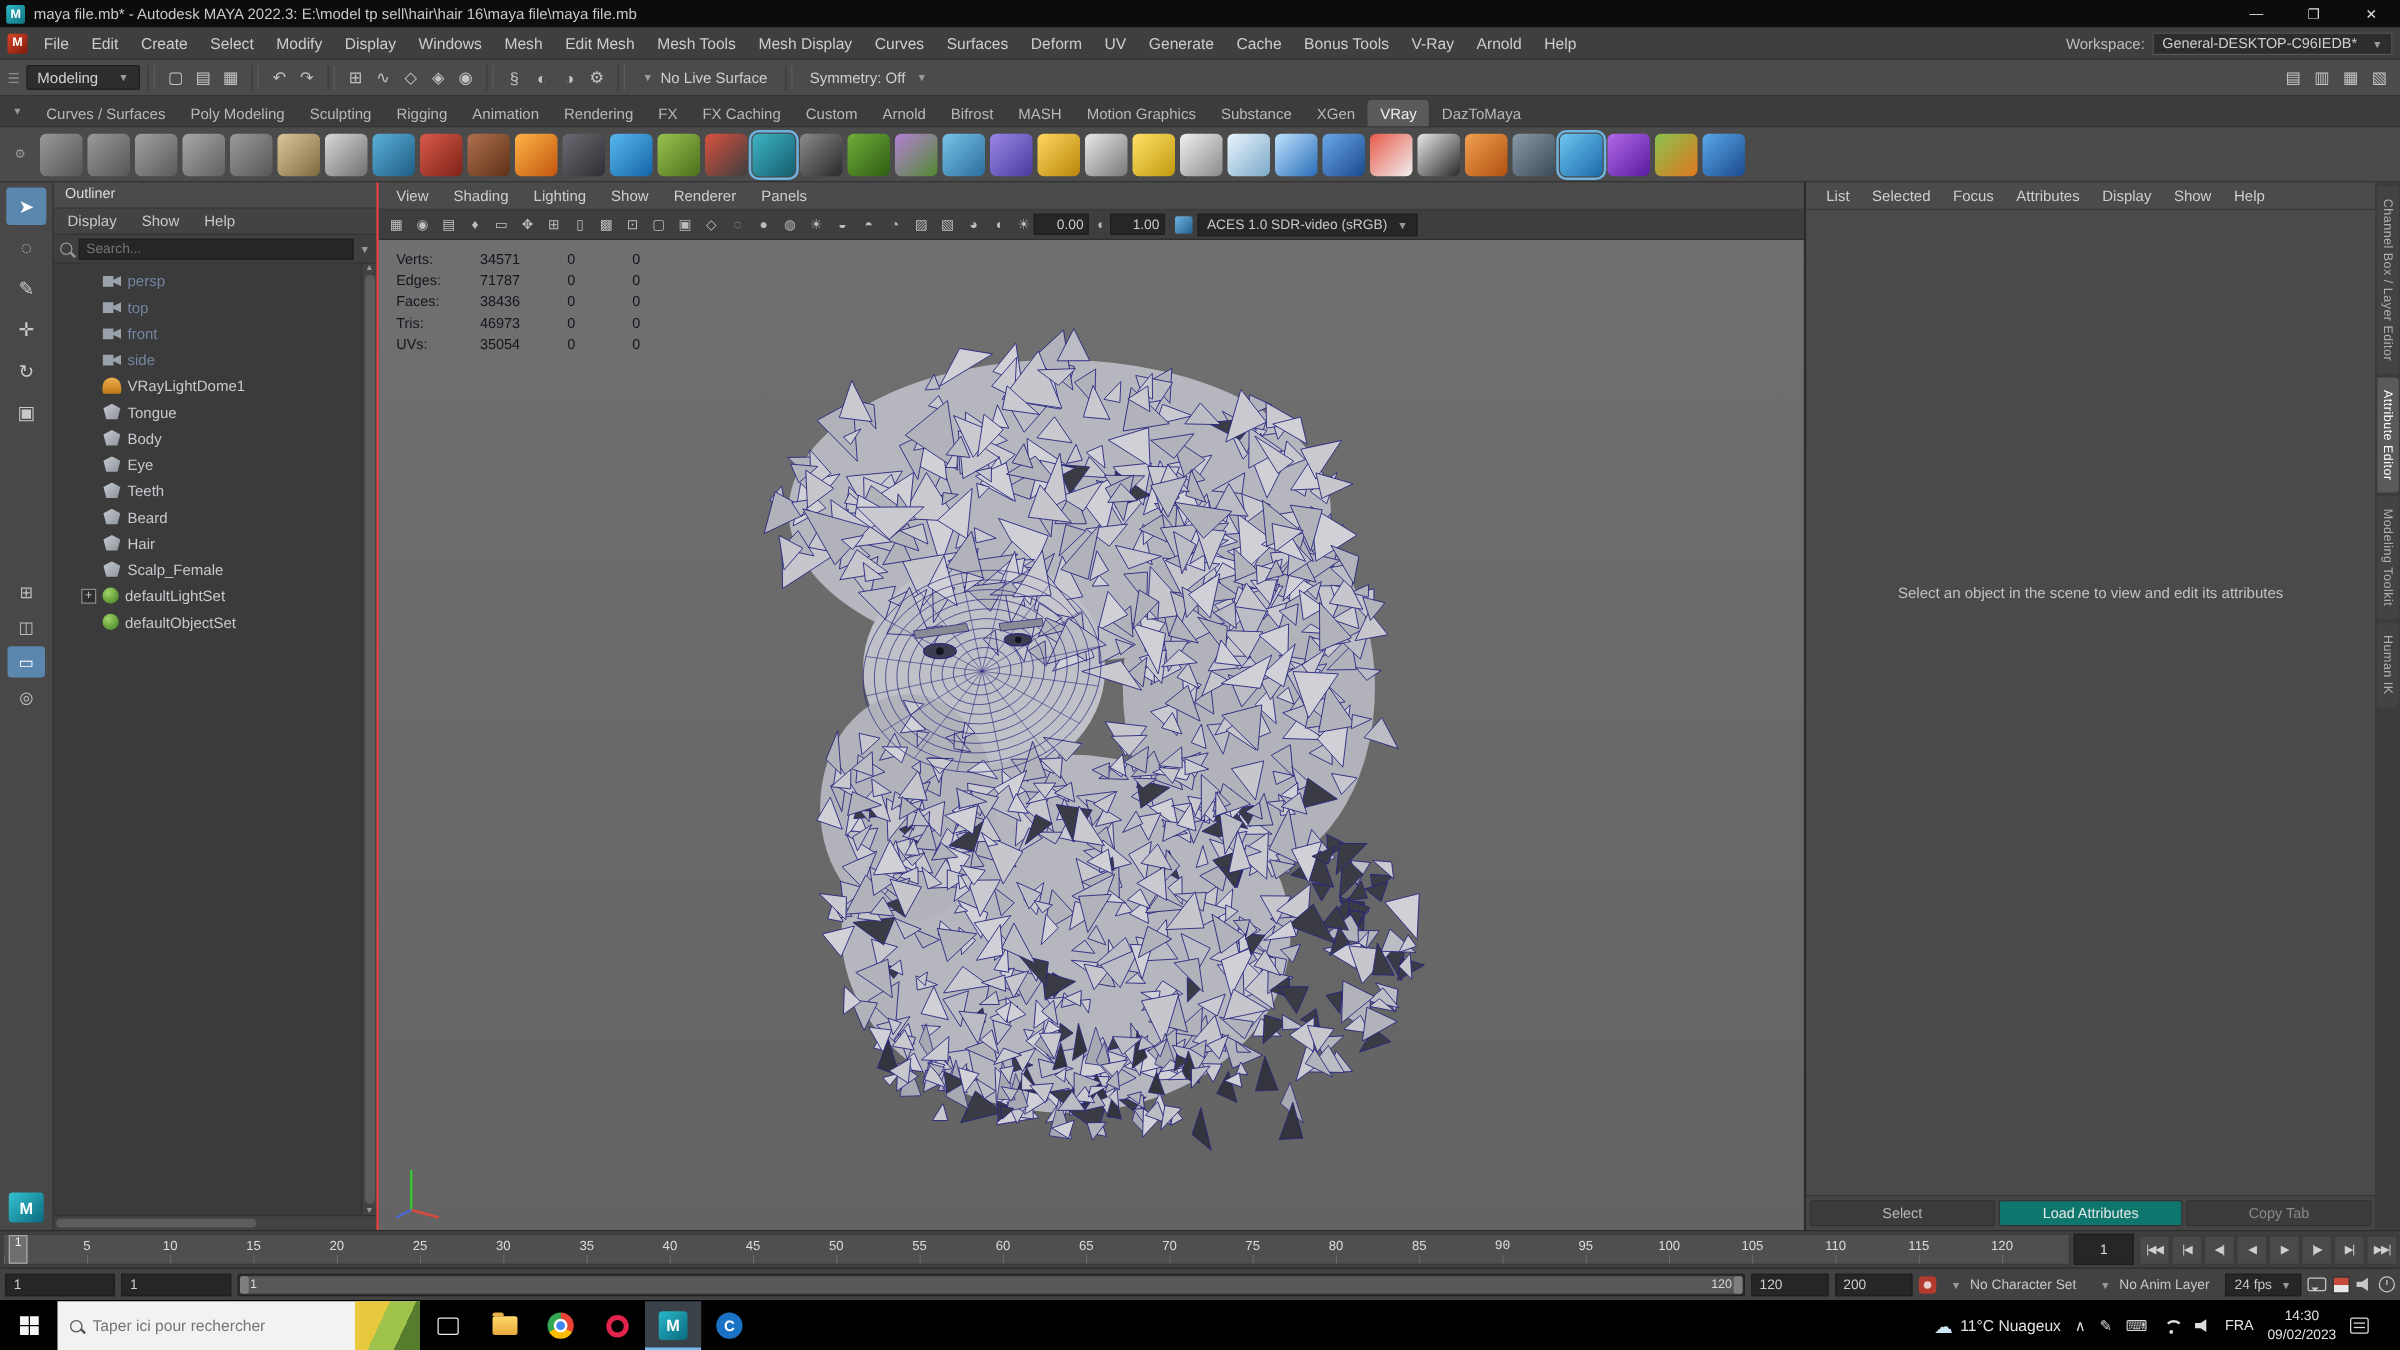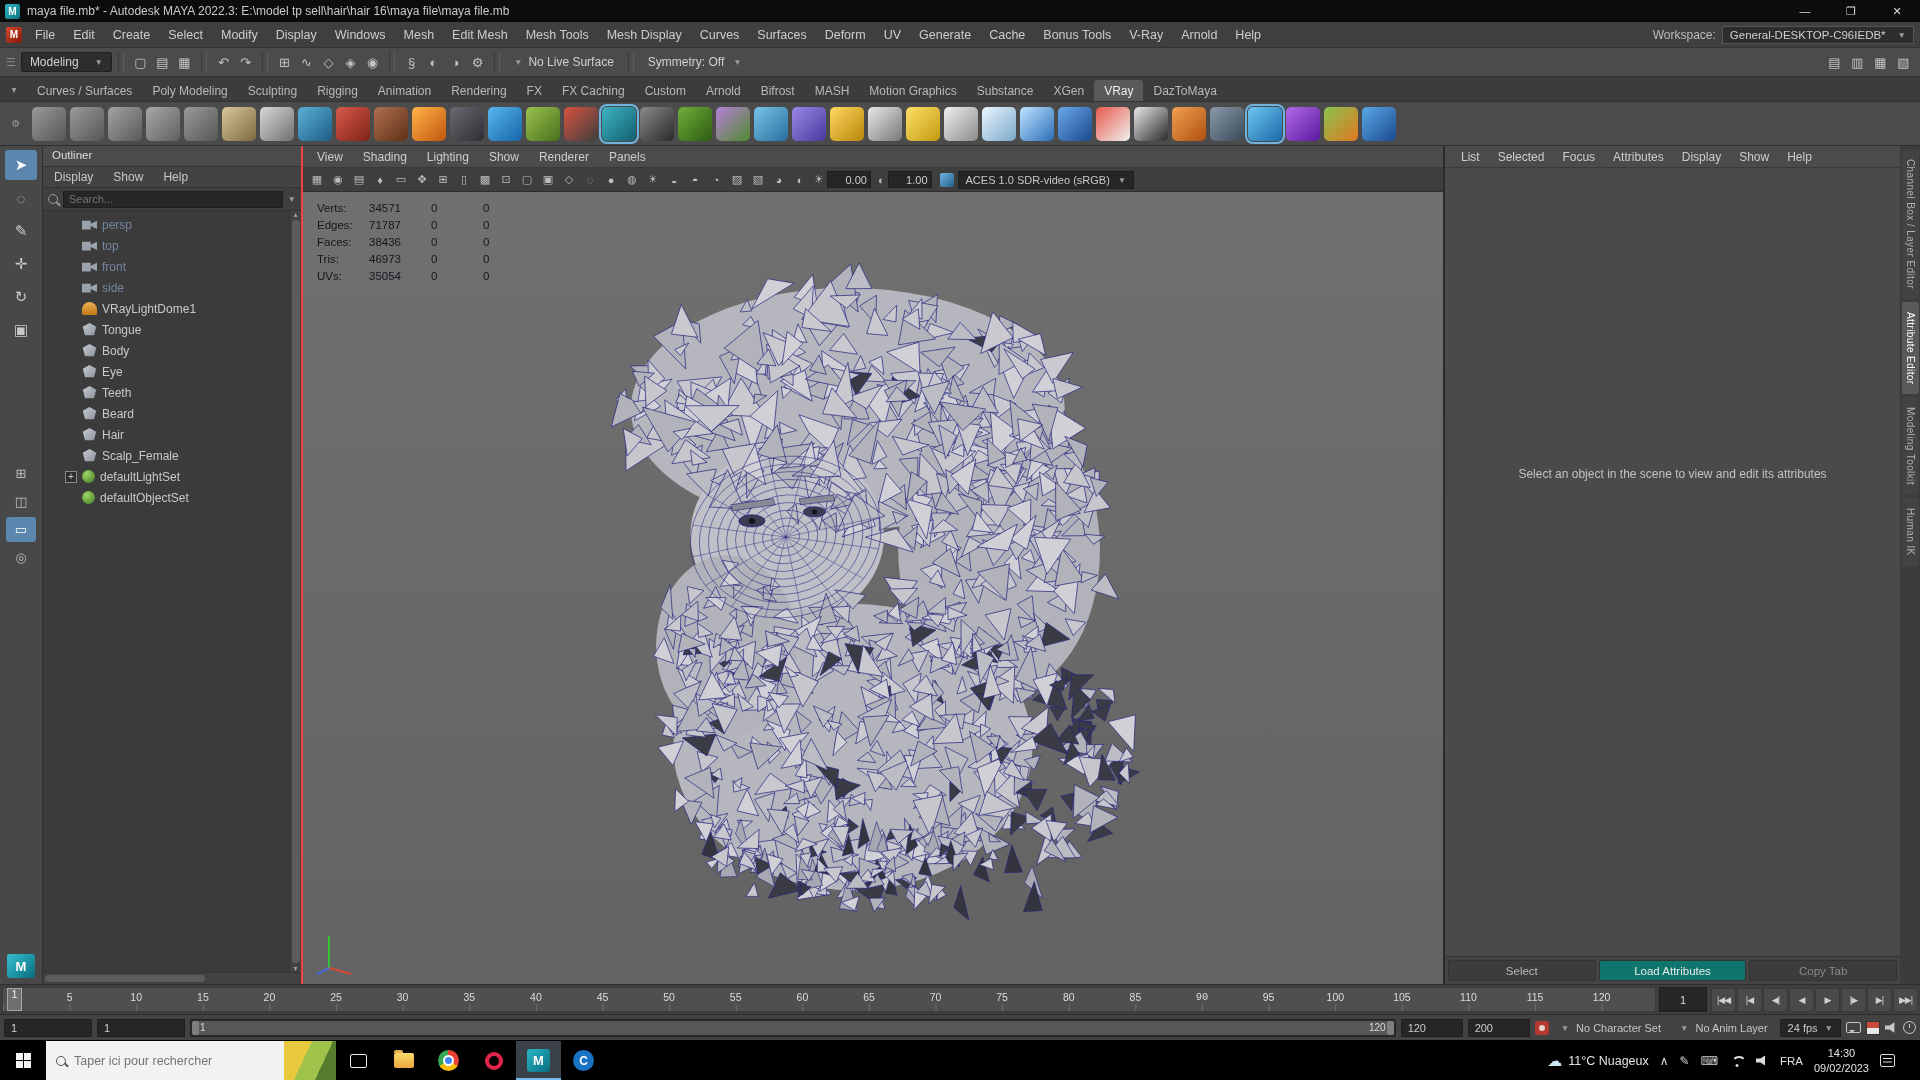--- a/index.html
+++ b/index.html
@@ -84,21 +84,21 @@
 .vp-menus{height:22px;background:#4b4b4b;display:flex;align-items:center;padding:0 4px;font-size:12px;border-bottom:1px solid #3a3a3a}
 .vp-menu{padding:0 10px;color:#cdcdcd}
 .vp-toolbar{height:24px;background:#3e3e3e;display:flex;align-items:center;gap:1px;padding:0 4px;border-bottom:1px solid #2e2e2e}
 .vp-ico{width:20px;height:20px;display:flex;align-items:center;justify-content:center;font-size:11px;color:#bcbcbc}
 .vp-field{display:flex;align-items:center;gap:3px;margin:0 3px;color:#bcbcbc;font-size:11px}
 .vp-field input{width:44px;background:#262626;border:1px solid #1e1e1e;color:#ccc;font-size:11px;text-align:right;padding:1px 3px;height:17px}
 .vp-colorspace{display:flex;align-items:center;gap:8px;background:#262626;border:1px solid #1e1e1e;height:18px;padding:0 7px;font-size:11px;color:#c8c8c8;margin-left:3px;white-space:nowrap}
 .cm-ico{width:14px;height:14px;border-radius:2px;background:linear-gradient(135deg,#6fb3e0,#23618e);margin-left:4px}
 .vp-canvas{flex:1;position:relative;background:linear-gradient(#707070,#636363);min-height:0;overflow:hidden}
 .hud{position:absolute;top:10px;left:14px;display:grid;grid-template-columns:52px 62px 52px 52px;row-gap:5px;font-size:11.5px;color:#15151e;z-index:3}
-.hud .num{text-align:left}
+.hud .num{text-align:center}
 .model-svg{position:absolute;inset:0;width:100%;height:100%;z-index:1}
 .axis{position:absolute;left:10px;bottom:8px;z-index:3}
 
 
 .attr-editor{width:455px;background:#4a4a4a;display:flex;flex-direction:column;font-size:12px}
 .ae-menus{height:22px;display:flex;align-items:center;gap:2px;padding:0 8px;background:#4b4b4b;border-bottom:1px solid #3a3a3a}
 .ae-menu{padding:0 8px;color:#cdcdcd}
 .ae-body{flex:1;position:relative}
 .ae-message{position:absolute;top:38%;left:0;right:0;text-align:center;color:#c2c2c2;font-size:12px;padding:0 20px}
 .ae-footer{display:flex;gap:3px;padding:3px;background:#444;border-top:1px solid #333}

